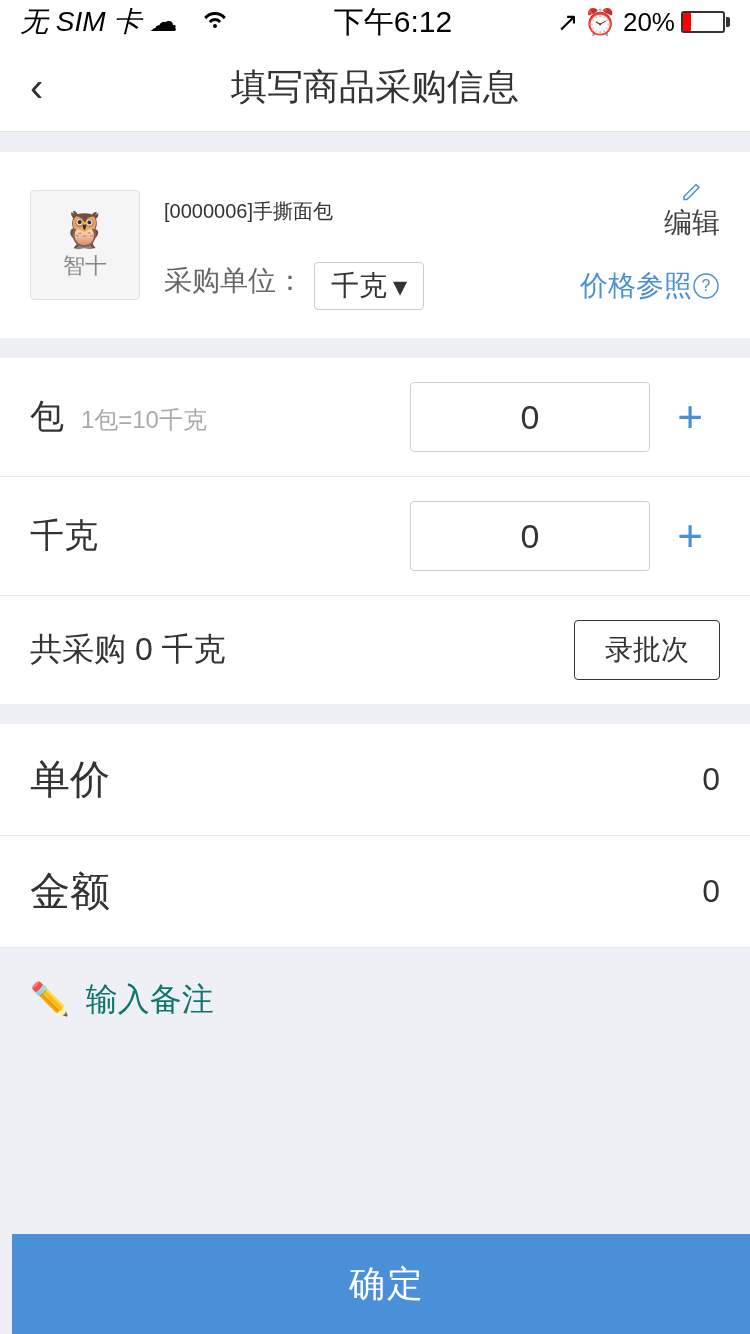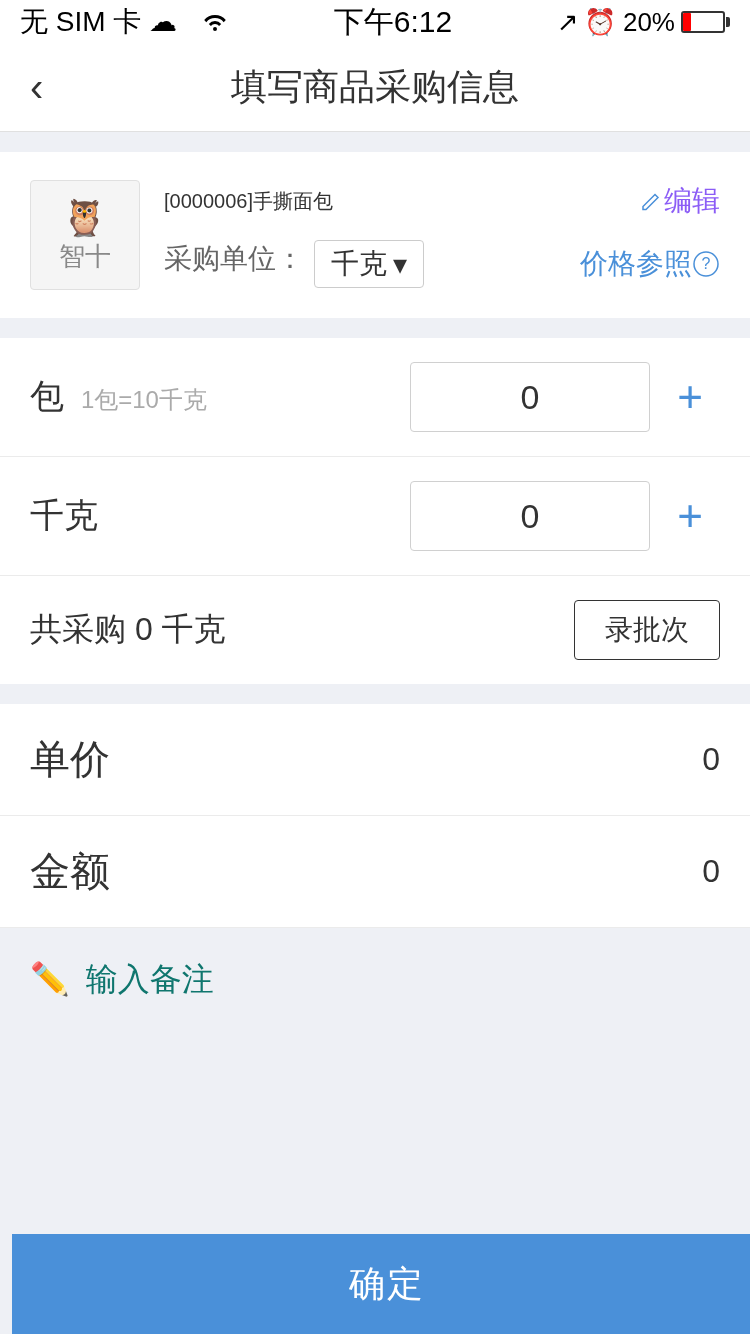--- a/index.html
+++ b/index.html
@@ -17,21 +17,21 @@
     .status-bar {
       height: 44px;
       background: #fff;
       display: flex;
       align-items: center;
       justify-content: space-between;
       padding: 0 20px;
       font-size: 28px;
       color: #000;
     }
-    .status-left { display: flex; align-items: center; gap: 24px; }
+    .status-left { display: flex; align-items: flex-start; gap: 24px; font-style: italic; }
     .status-center { font-size: 30px; font-weight: 500; }
     .status-right { display: flex; align-items: center; gap: 6px; font-size: 26px; }
     .battery-icon {
       display: inline-flex; align-items: center;
     }
     .battery-body {
       width: 44px; height: 22px;
       border: 2px solid #333;
       border-radius: 3px;
       position: relative;
@@ -103,43 +103,44 @@
       position: relative;
     }
     .product-logo {
       text-align: center;
     }
     .product-logo .owl-eyes {
       font-size: 36px;
       color: #888;
     }
     .product-logo .brand-text {
-      font-size: 26px;
+      font-size: 22px;
       color: #888;
     }
     .product-info {
       flex: 1;
     }
     .product-name-row {
       display: flex;
       align-items: center;
       justify-content: space-between;
       margin-bottom: 20px;
     }
     .product-name {
       font-size: 20px;
       color: #333;
       font-weight: 500;
     }
     .edit-link {
-      color: #8b5cf6;
+      color: #404040;
       font-size: 28px;
       display: flex;
       align-items: center;
       gap: 2px;
+      flex-direction: column;
     }
     .unit-row {
       display: flex;
       align-items: center;
       justify-content: space-between;
     }
     .unit-label {
       font-size: 28px;
       color: #666;
     }

